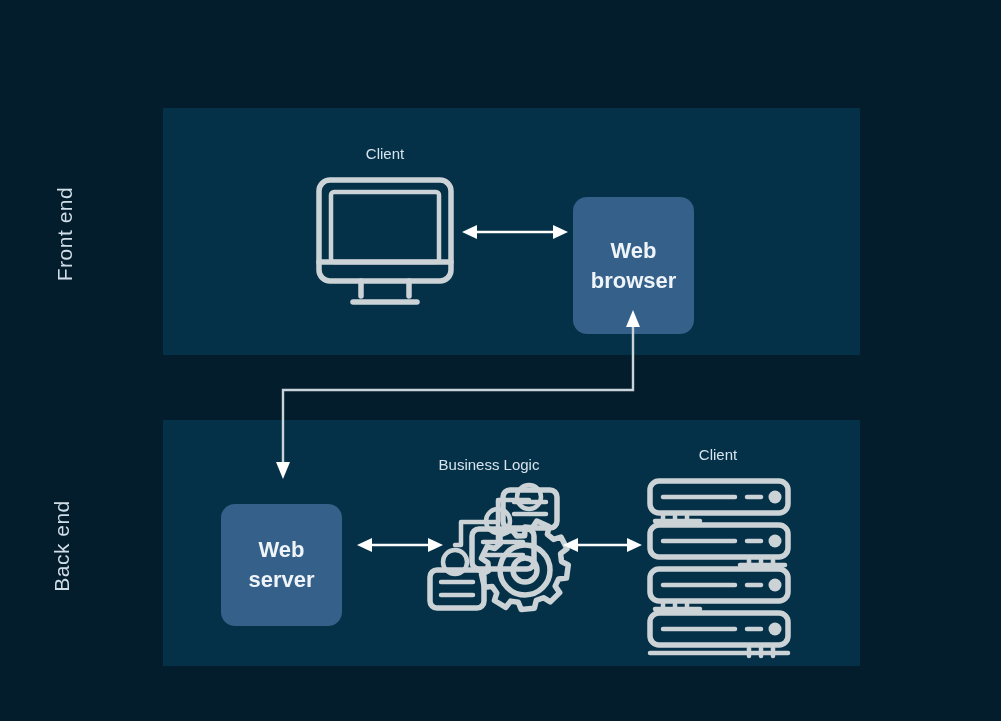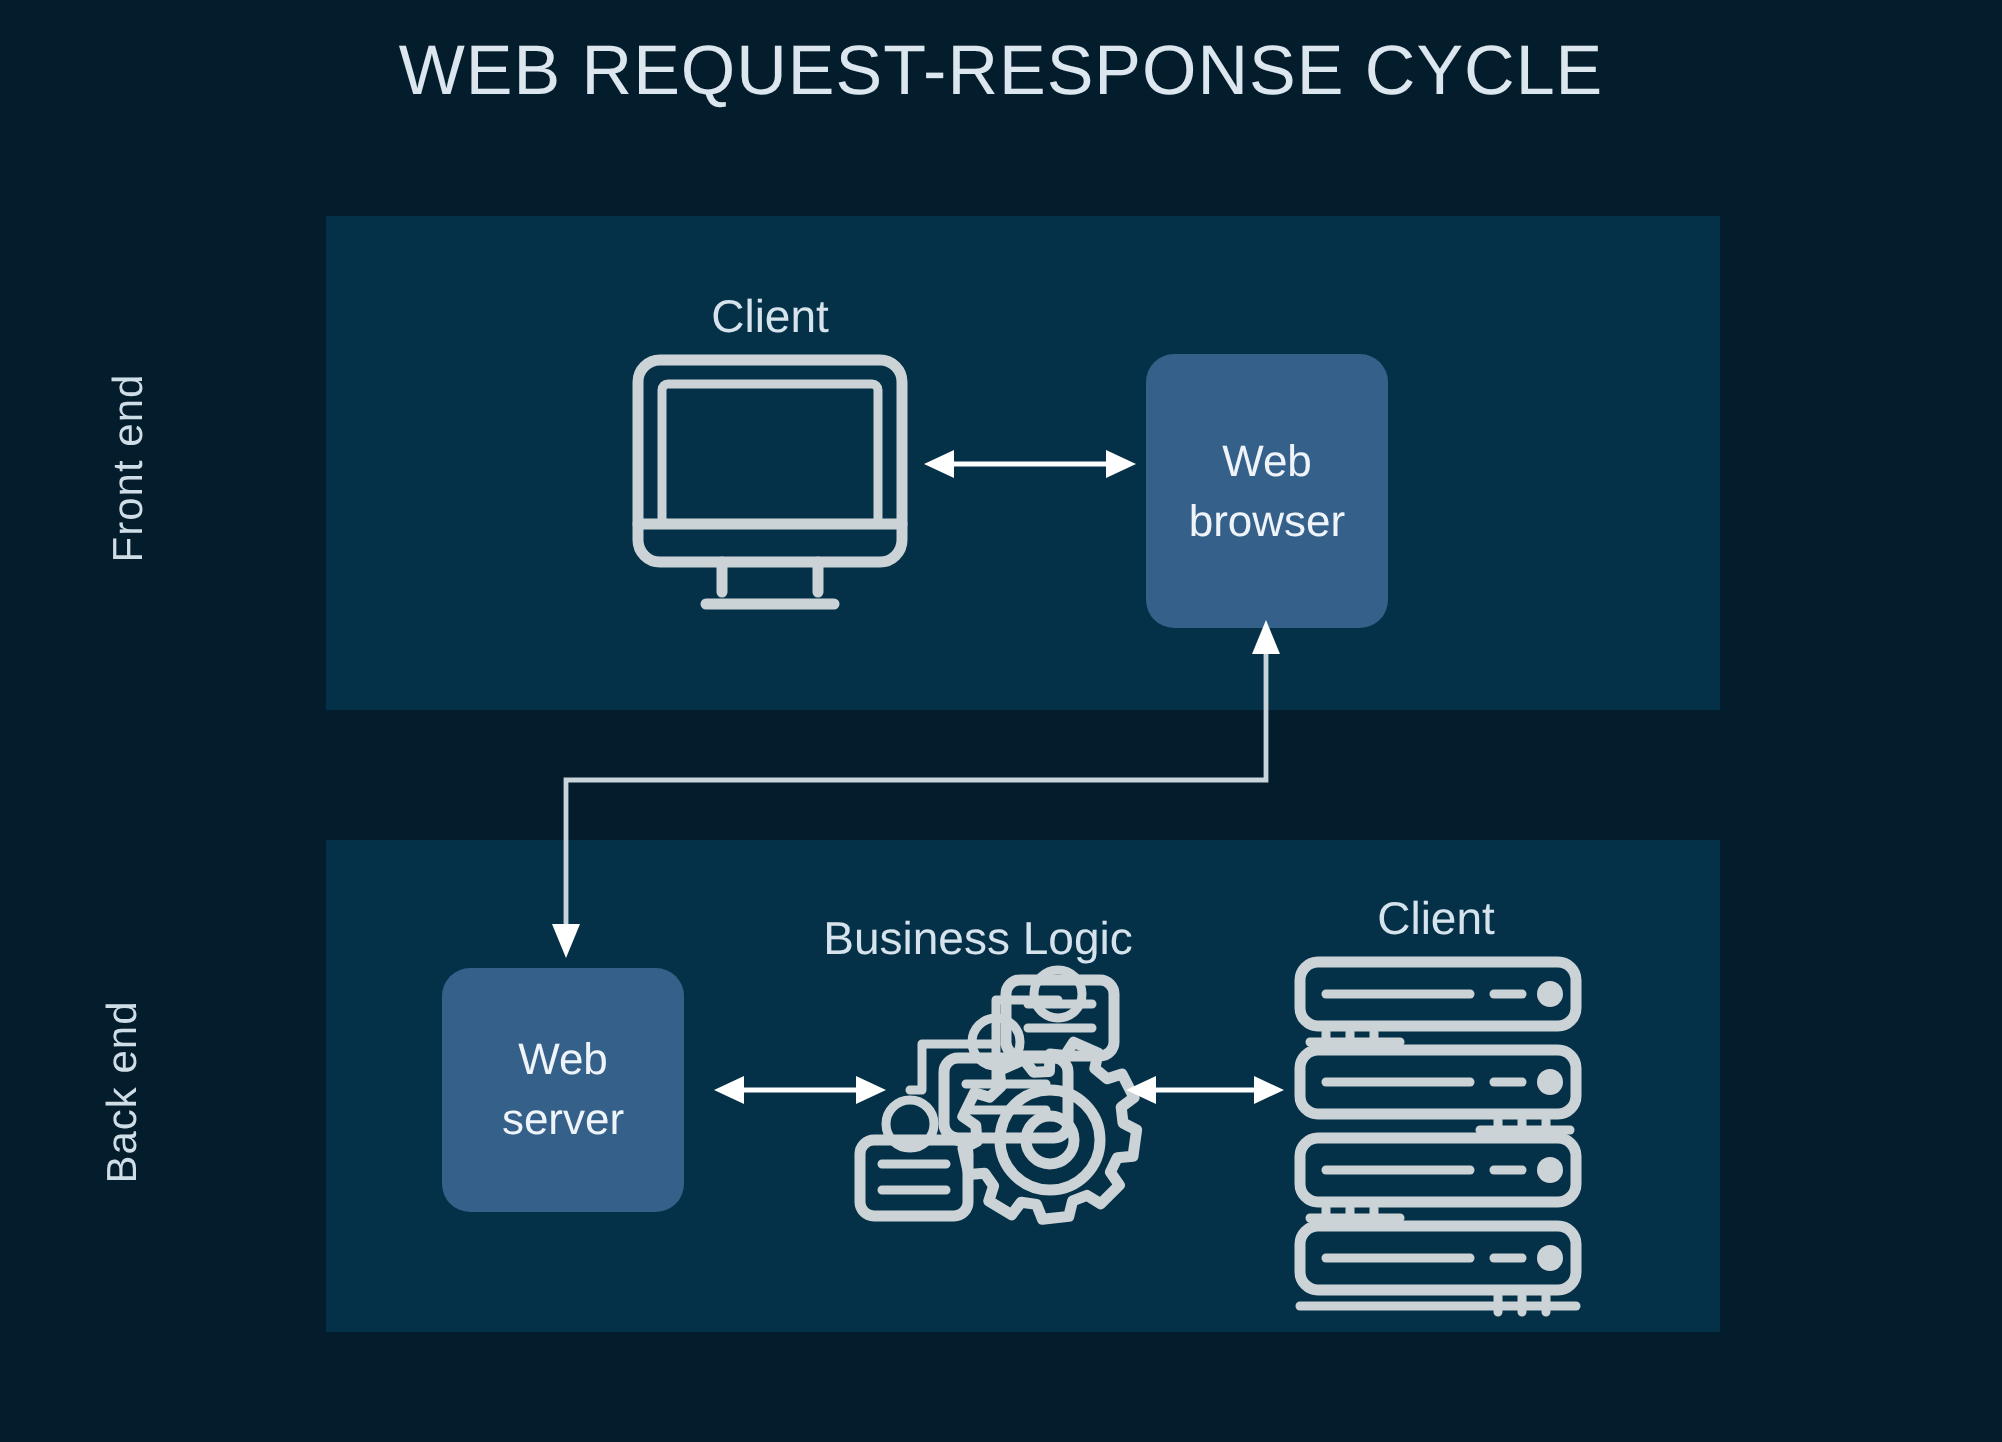--- a/index.html
+++ b/index.html
@@ -61,43 +61,44 @@
   #backend-label {
     left: -18px;
     top: 534px;
     width: 160px;
   }
 
   
   .node-caption {
     position: absolute;
     color: #d6e3ec;
-    font-size: 23px;
+    font-size: 15px;
     font-weight: 400;
     white-space: nowrap;
     text-align: center;
   }
   #client-caption         { left: 305px; top: 145px; width: 160px; }
   #business-logic-caption { left: 389px; top: 456px; width: 200px; }
   #storage-caption        { left: 638px; top: 446px; width: 160px; }
 
   
   .blue-box {
     position: absolute;
     background: #346089;
     border-radius: 14px;
     color: #eef4f9;
     font-size: 22px;
-    font-weight: 400;
+    font-weight: 700;
     line-height: 30px;
     display: flex;
     align-items: center;
     justify-content: center;
     text-align: center;
     white-space: pre-line;
+    margin-top: 20px;
   }
   #web-browser-box { left: 573px; top: 177px; width: 121px; height: 137px; }
   #web-server-box  { left: 221px; top: 484px; width: 121px; height: 122px; }
 
   
   #vector-layer {
     position: absolute;
     left: 0; top: 0;
     width: 1001px;
     height: 721px;
@@ -107,21 +108,20 @@
   .ico-thin { fill: none; stroke: #ccd3d6; stroke-width: 4.5; stroke-linecap: round; stroke-linejoin: round; }
   .arrow-line { stroke: #ffffff; stroke-width: 2.6; fill: none; }
   .arrow-head { fill: #ffffff; }
   .connector  { stroke: #c9d4da; stroke-width: 2.4; fill: none; }
 </style>
 </head>
 <body>
 
 <div id="page">
 
-  <div id="diagram-title">WEB REQUEST-RESPONSE CYCLE</div>
 
   <div class="tier-panel" id="frontend-panel"></div>
   <div class="tier-panel" id="backend-panel"></div>
 
   <div class="tier-label" id="frontend-label">Front end</div>
   <div class="tier-label" id="backend-label">Back end</div>
 
   <div class="node-caption" id="client-caption">Client</div>
   <div class="node-caption" id="business-logic-caption">Business Logic</div>
   <div class="node-caption" id="storage-caption">Client</div>

